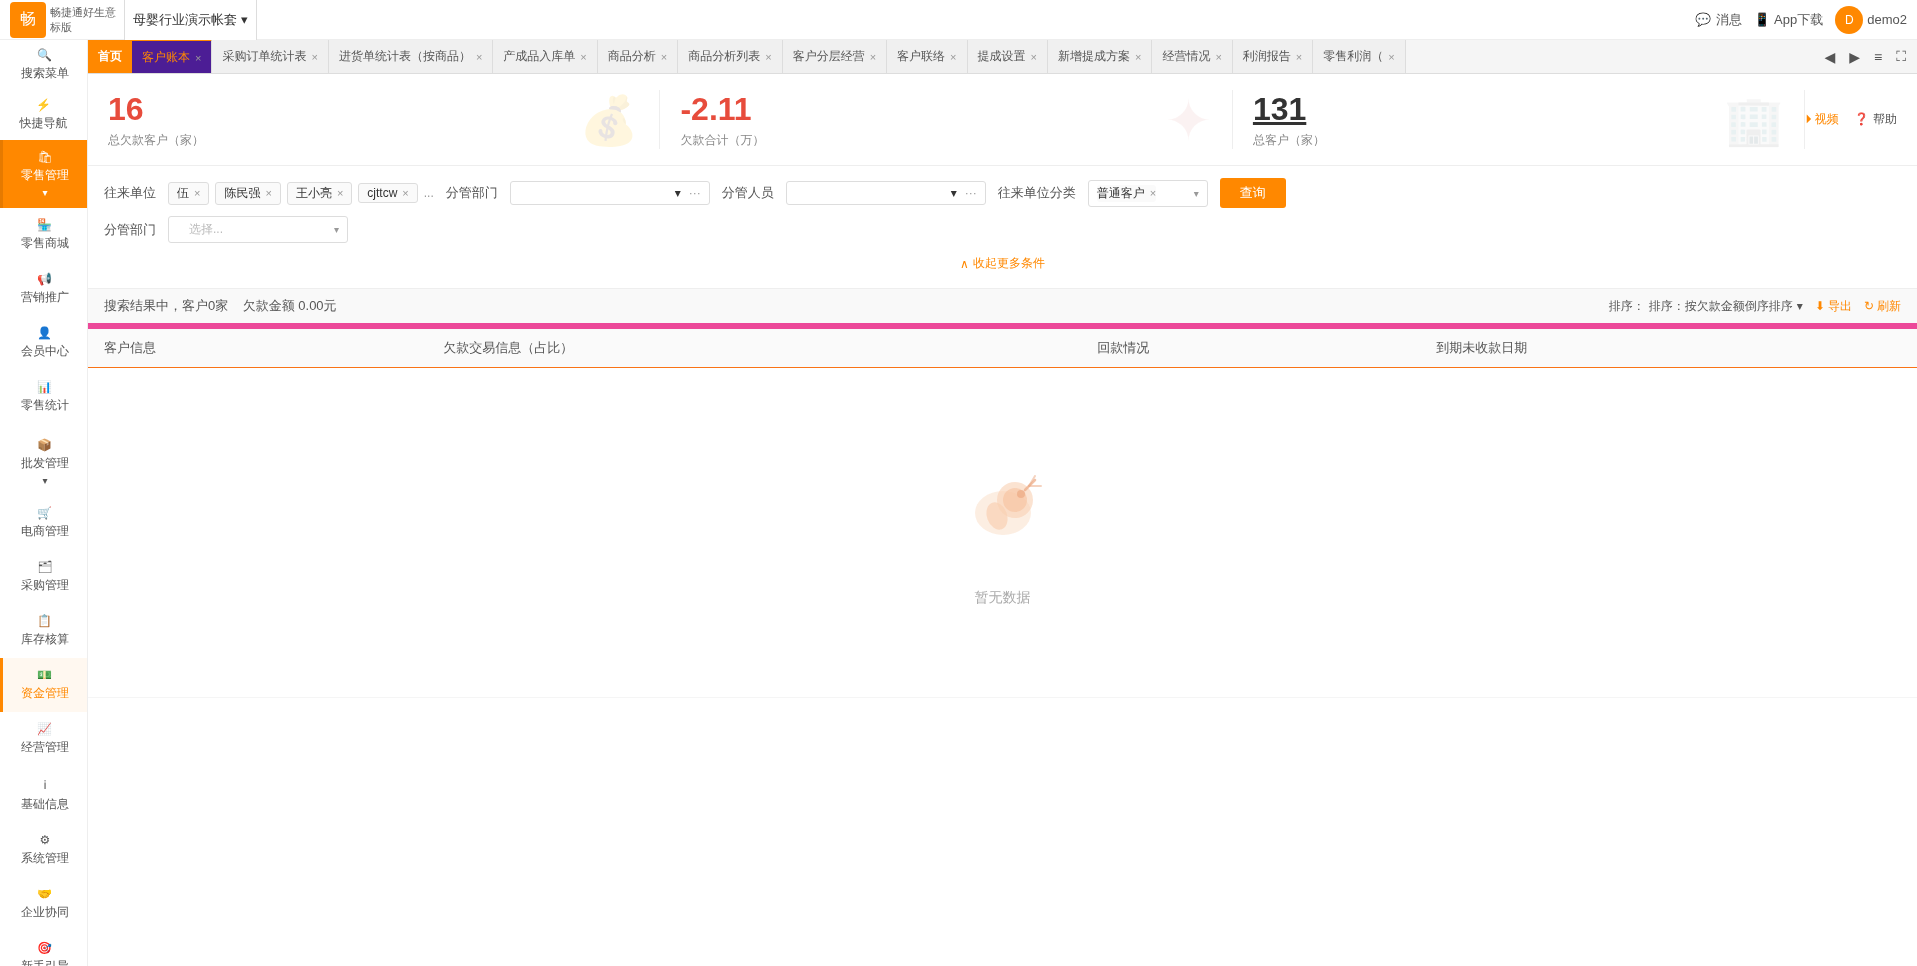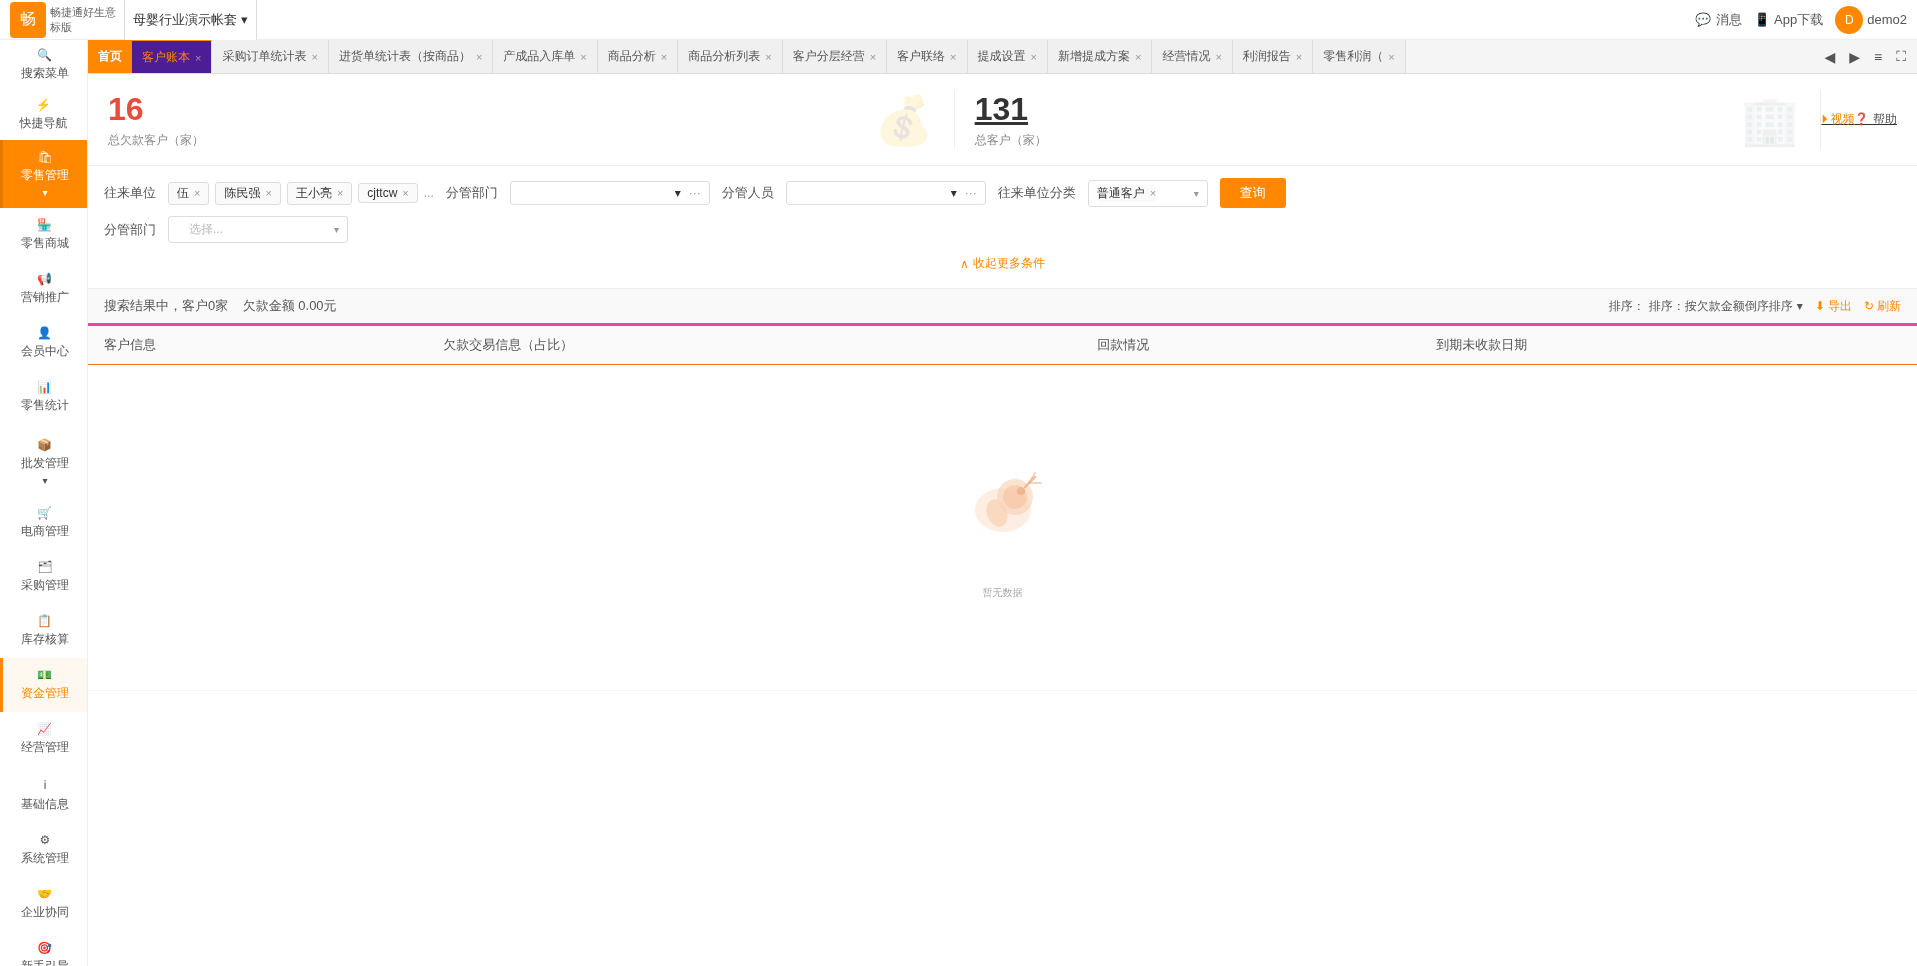--- a/index.html
+++ b/index.html
@@ -56,35 +56,35 @@
     .filter-tag { display: flex; align-items: center; gap: 3px; padding: 2px 8px; border: 1px solid #ddd; border-radius: 3px; background: #fafafa; font-size: 12px; }
     .filter-tag .remove { cursor: pointer; color: #999; font-size: 11px; margin-left: 2px; }
     .filter-more { cursor: pointer; color: #999; font-size: 12px; }
     .filter-select { display: flex; align-items: center; gap: 4px; padding: 4px 8px; border: 1px solid #ddd; border-radius: 3px; min-width: 120px; background: #fff; cursor: pointer; font-size: 12px; }
     .filter-select-wide { min-width: 200px; }
     .filter-select .arrow { margin-left: auto; color: #999; font-size: 10px; }
     .collapse-btn { display: flex; align-items: center; gap: 4px; cursor: pointer; color: #ff8800; font-size: 12px; padding: 4px 0; }
     .query-btn { padding: 6px 20px; background: #ff8800; color: #fff; border: none; border-radius: 3px; cursor: pointer; font-size: 13px; }
 
     
-    .result-bar { display: flex; align-items: center; justify-content: space-between; padding: 8px 16px; background: #f9f9f9; border-bottom: 3px solid #ec4899; }
+    .result-bar { display: flex; align-items: center; justify-content: space-between; padding: 8px 16px; background: #f9f9f9; border-bottom: 6px solid #ec4899; }
     .result-info { font-size: 13px; color: #555; }
     .result-actions { display: flex; align-items: center; gap: 12px; font-size: 12px; color: #555; }
     .sort-select { display: flex; align-items: center; gap: 4px; cursor: pointer; }
     .action-btn { display: flex; align-items: center; gap: 3px; cursor: pointer; color: #ff8800; }
 
     
     .data-table { width: 100%; border-collapse: collapse; }
     .data-table th { text-align: left; padding: 10px 16px; background: #fafafa; border-bottom: 1px solid #f97316; font-size: 13px; font-weight: normal; color: #555; }
     .data-table td { padding: 10px 16px; border-bottom: 1px solid #f5f5f5; font-size: 13px; }
 
     
     .empty-state { display: flex; flex-direction: column; align-items: center; justify-content: center; padding: 80px 20px; }
     .empty-icon { font-size: 80px; color: #f0b080; opacity: 0.6; margin-bottom: 12px; }
-    .empty-text { font-size: 10px; color: #aaa; }
+    .empty-text { font-size: 14px; color: #aaa; }
 
     
     ::-webkit-scrollbar { width: 6px; height: 6px; }
     ::-webkit-scrollbar-track { background: #f1f1f1; }
     ::-webkit-scrollbar-thumb { background: #ccc; border-radius: 3px; }
 
     .quick-nav { padding: 8px 4px; display: flex; flex-direction: column; align-items: center; gap: 3px; cursor: pointer; font-size: 12px; color: #555; }
   </style>
 </head>
 <body>
@@ -266,25 +266,30 @@
 
       <div class="page-content">
 
         <div class="stats-bar">
           <div class="stat-item">
             <div class="stat-icon">💰</div>
             <div class="stat-value" style="color:#e74c3c;">16</div>
             <div class="stat-label">总欠款客户（家）</div>
           </div>
           <div class="stat-item">
+            <div class="stat-icon" style="font-size:56px; color:#e8b0b0;">✦</div>
+            <div class="stat-value" style="color:#e74c3c;">-2.11</div>
+            <div class="stat-label">欠款合计（万）</div>
+          </div>
+          <div class="stat-item">
             <div class="stat-icon" style="font-size:48px; color:#aad0e8;">🏢</div>
             <div class="stat-value underline">131</div>
             <div class="stat-label">总客户（家）</div>
           </div>
-          <div style="margin-left:auto; display:flex; align-items:flex-end; text-decoration:underline;">
+          <div style="margin-left:auto; display:flex; align-items:flex-end; gap:16px;">
             <span style="color:#ff8800; cursor:pointer; font-size:12px;">⏵ 视频</span>
             <span style="color:#555; cursor:pointer; font-size:12px;">❓ 帮助</span>
           </div>
         </div>
 
         <div class="filter-area">
           <div class="filter-row">
             <span class="filter-label">往来单位</span>
             <div class="filter-tags">
               <div class="filter-tag">

